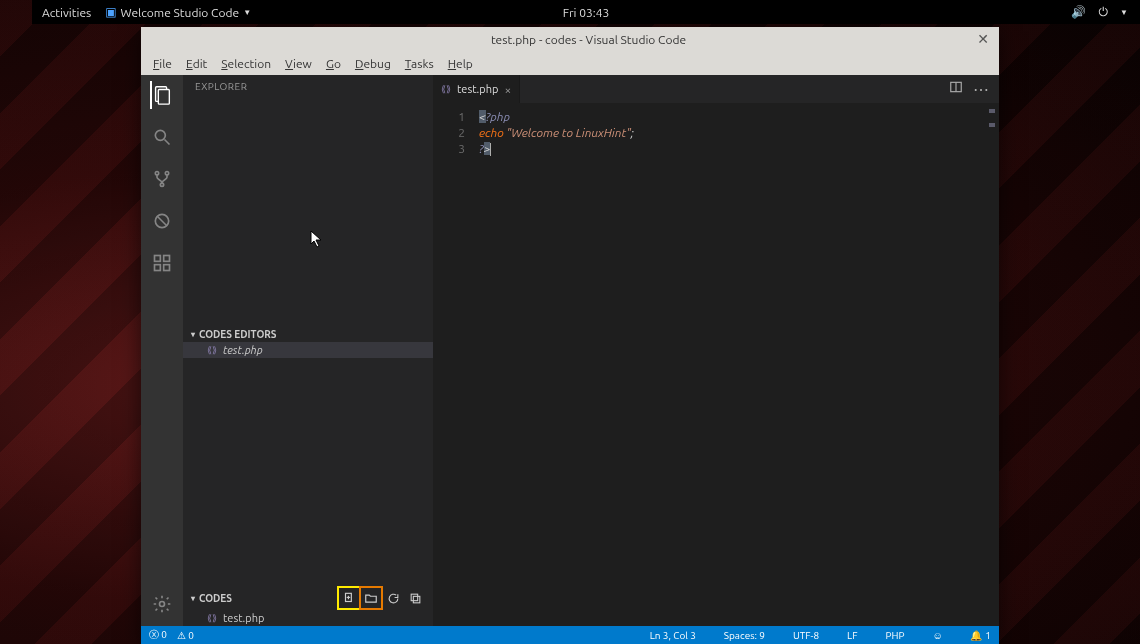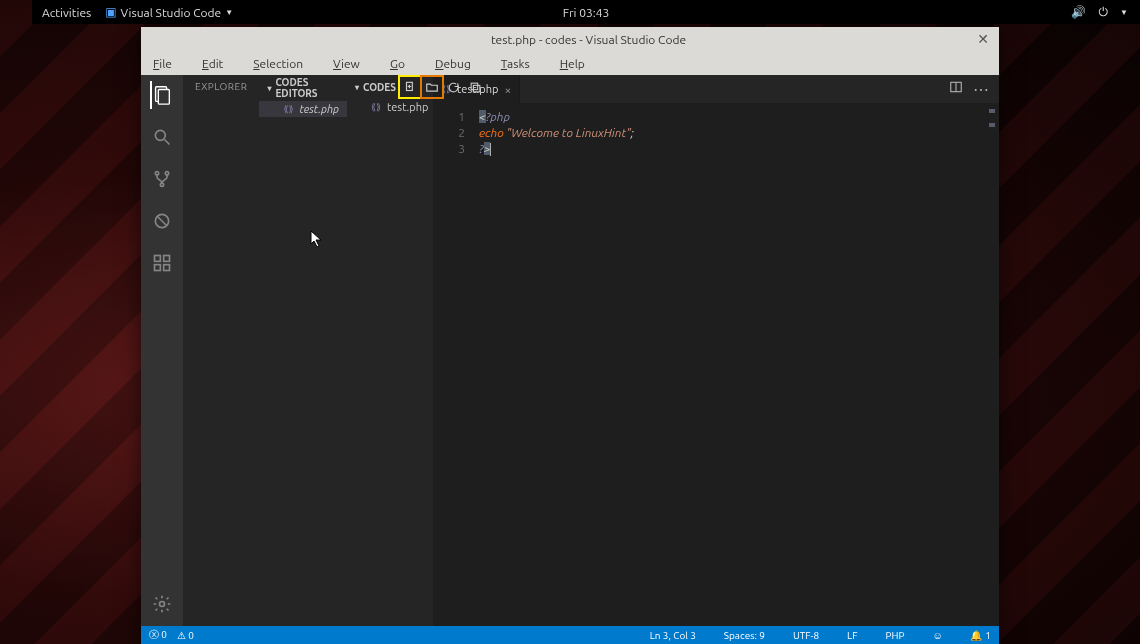--- a/index.html
+++ b/index.html
@@ -12,33 +12,33 @@
 .gnome-left { display: flex; align-items: center; gap: 14px; padding-left: 10px; }
 .gnome-left .app { display: flex; align-items: center; gap: 4px; }
 .gnome-center { position: absolute; left: 50%; transform: translateX(-50%); }
 .gnome-right { margin-left: auto; display: flex; align-items: center; gap: 12px; padding-right: 12px; }
 .tri-down { font-size: 8px; }
 
 
 .vscode { position: absolute; top: 27px; left: 141px; width: 858px; height: 617px; background: #1e1e1e; display: flex; flex-direction: column; box-shadow: 0 4px 20px rgba(0,0,0,0.6); }
 .titlebar { height: 24px; background: #dcdad6; color: #333; display: flex; align-items: center; justify-content: center; font-size: 12px; position: relative; padding-left: 37px; }
 .titlebar .close { position: absolute; right: 10px; font-size: 14px; color: #555; }
-.menubar { height: 24px; background: #dcdad6; color: #333; display: flex; align-items: center; font-size: 12px; padding: 0 6px; gap: 18px; }
+.menubar { height: 24px; background: #dcdad6; color: #333; display: flex; align-items: center; font-size: 12px; padding: 0 6px; gap: 2px; }
 .menubar span { padding: 2px 6px; }
 .menubar span u { text-decoration: underline; }
 
 .body { flex: 1; display: flex; min-height: 0; }
 .activitybar { width: 42px; background: #333333; display: flex; flex-direction: column; align-items: center; padding-top: 8px; gap: 18px; }
 .activitybar .ab-icon { width: 24px; height: 24px; display: flex; align-items: center; justify-content: center; color: #858585; }
 .activitybar .ab-icon.active { color: #fff; }
 .activitybar .ab-icon.active::before { content: ""; position: absolute; left: 0; width: 2px; height: 28px; background: #fff; }
 .activitybar .ab-icon { position: relative; }
 .activitybar .spacer { flex: 1; }
 
-.sidebar { width: 250px; background: #252526; color: #ccc; display: flex; flex-direction: row; font-size: 11px; justify-content: space-between; }
+.sidebar { width: 250px; background: #252526; color: #ccc; display: flex; flex-direction: column; font-size: 11px; justify-content: space-between; }
 .sidebar-title { padding: 6px 12px; color: #999; letter-spacing: 0.5px; font-size: 10px; }
 .section { }
 .section-header { display: flex; align-items: center; padding: 2px 8px; color: #ccc; font-weight: bold; font-size: 10px; gap: 4px; position: relative; }
 .section-header .arrow { font-size: 8px; }
 .section-header .actions { margin-left: auto; display: flex; gap: 2px; }
 .section-header .act { width: 20px; height: 20px; display: flex; align-items: center; justify-content: center; }
 .act.hl-yellow { outline: 2px solid #ffeb00; }
 .act.hl-orange { outline: 2px solid #e67a00; }
 .file-item { display: flex; align-items: center; padding: 2px 8px 2px 24px; gap: 6px; color: #ccc; font-size: 11px; }
 .file-item.active { background: #37373d; }
@@ -72,21 +72,21 @@
 </head>
 <body>
 
 <div class="desktop-bg"></div>
 
 <div class="gnome-bar">
   <div class="gnome-left">
     <span>Activities</span>
     <span class="app">
       <span style="color:#4da3ff;">▣</span>
-      <span>Visual Studio Code</span>
+      <span>Welcome Studio Code</span>
       <span class="tri-down">▼</span>
     </span>
   </div>
   <div class="gnome-center">Fri 03:43</div>
   <div class="gnome-right">
     <span>🔊</span>
     <span>⏻</span>
     <span class="tri-down">▼</span>
   </div>
 </div>

